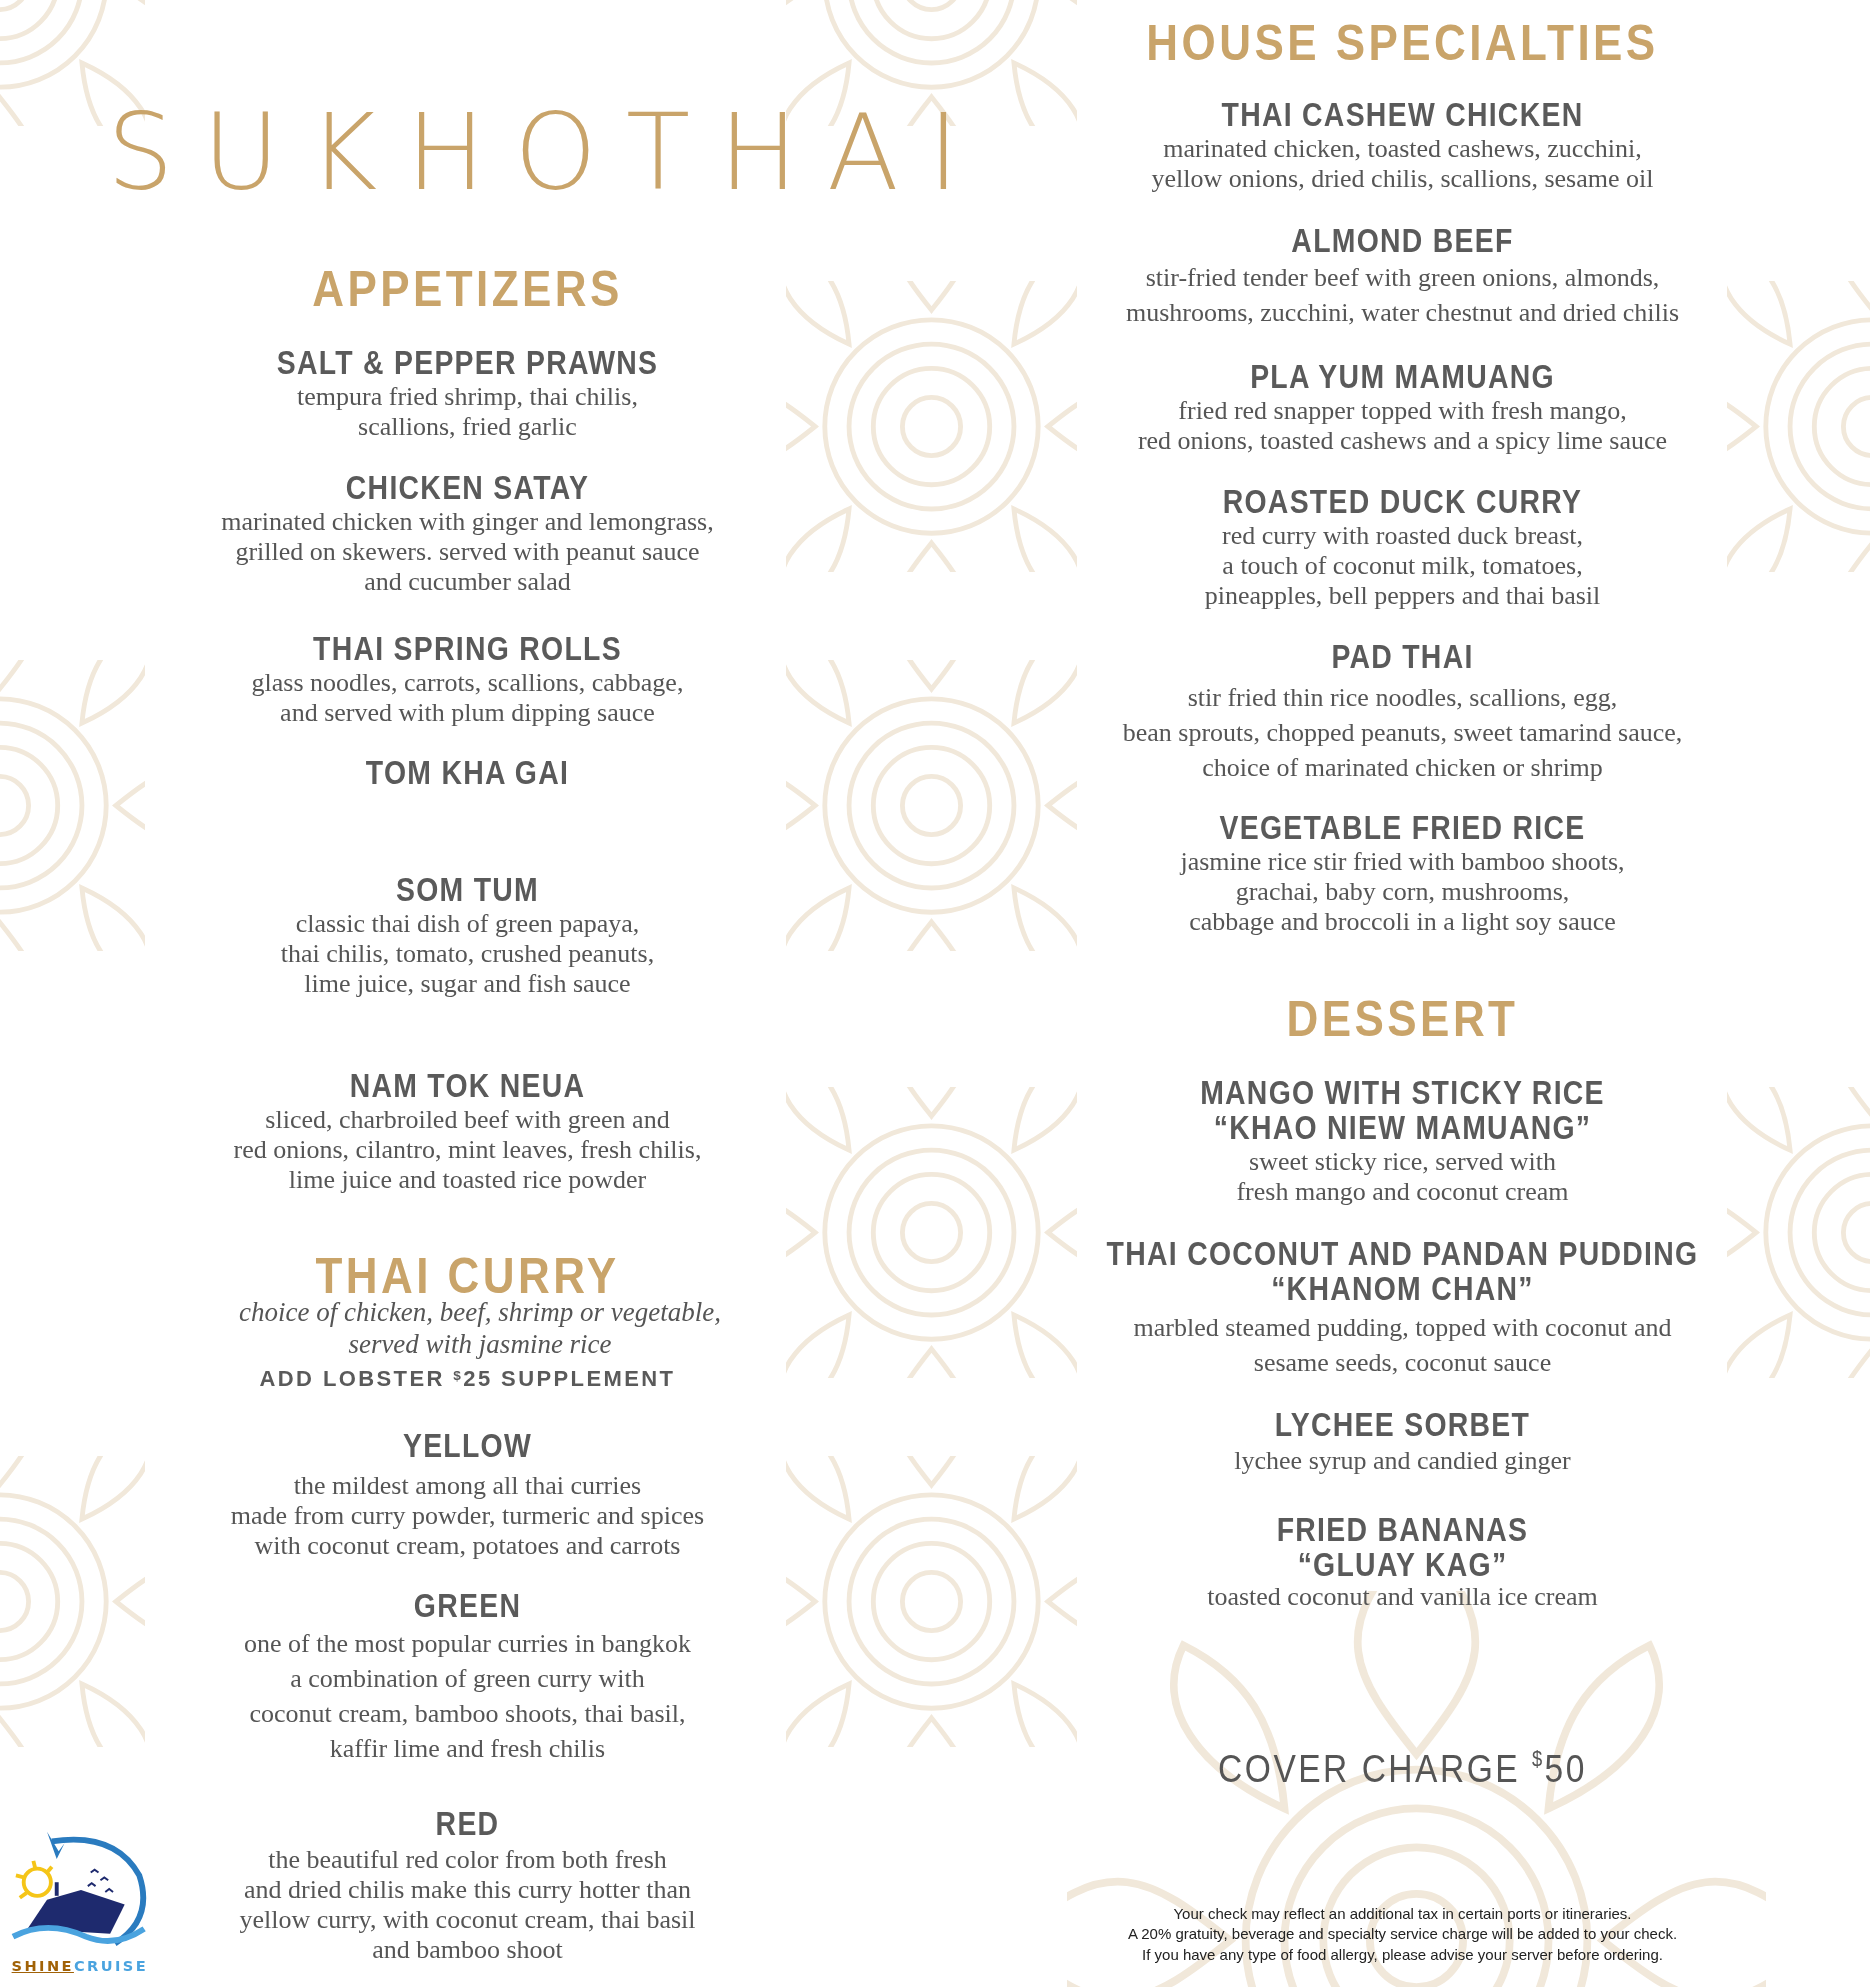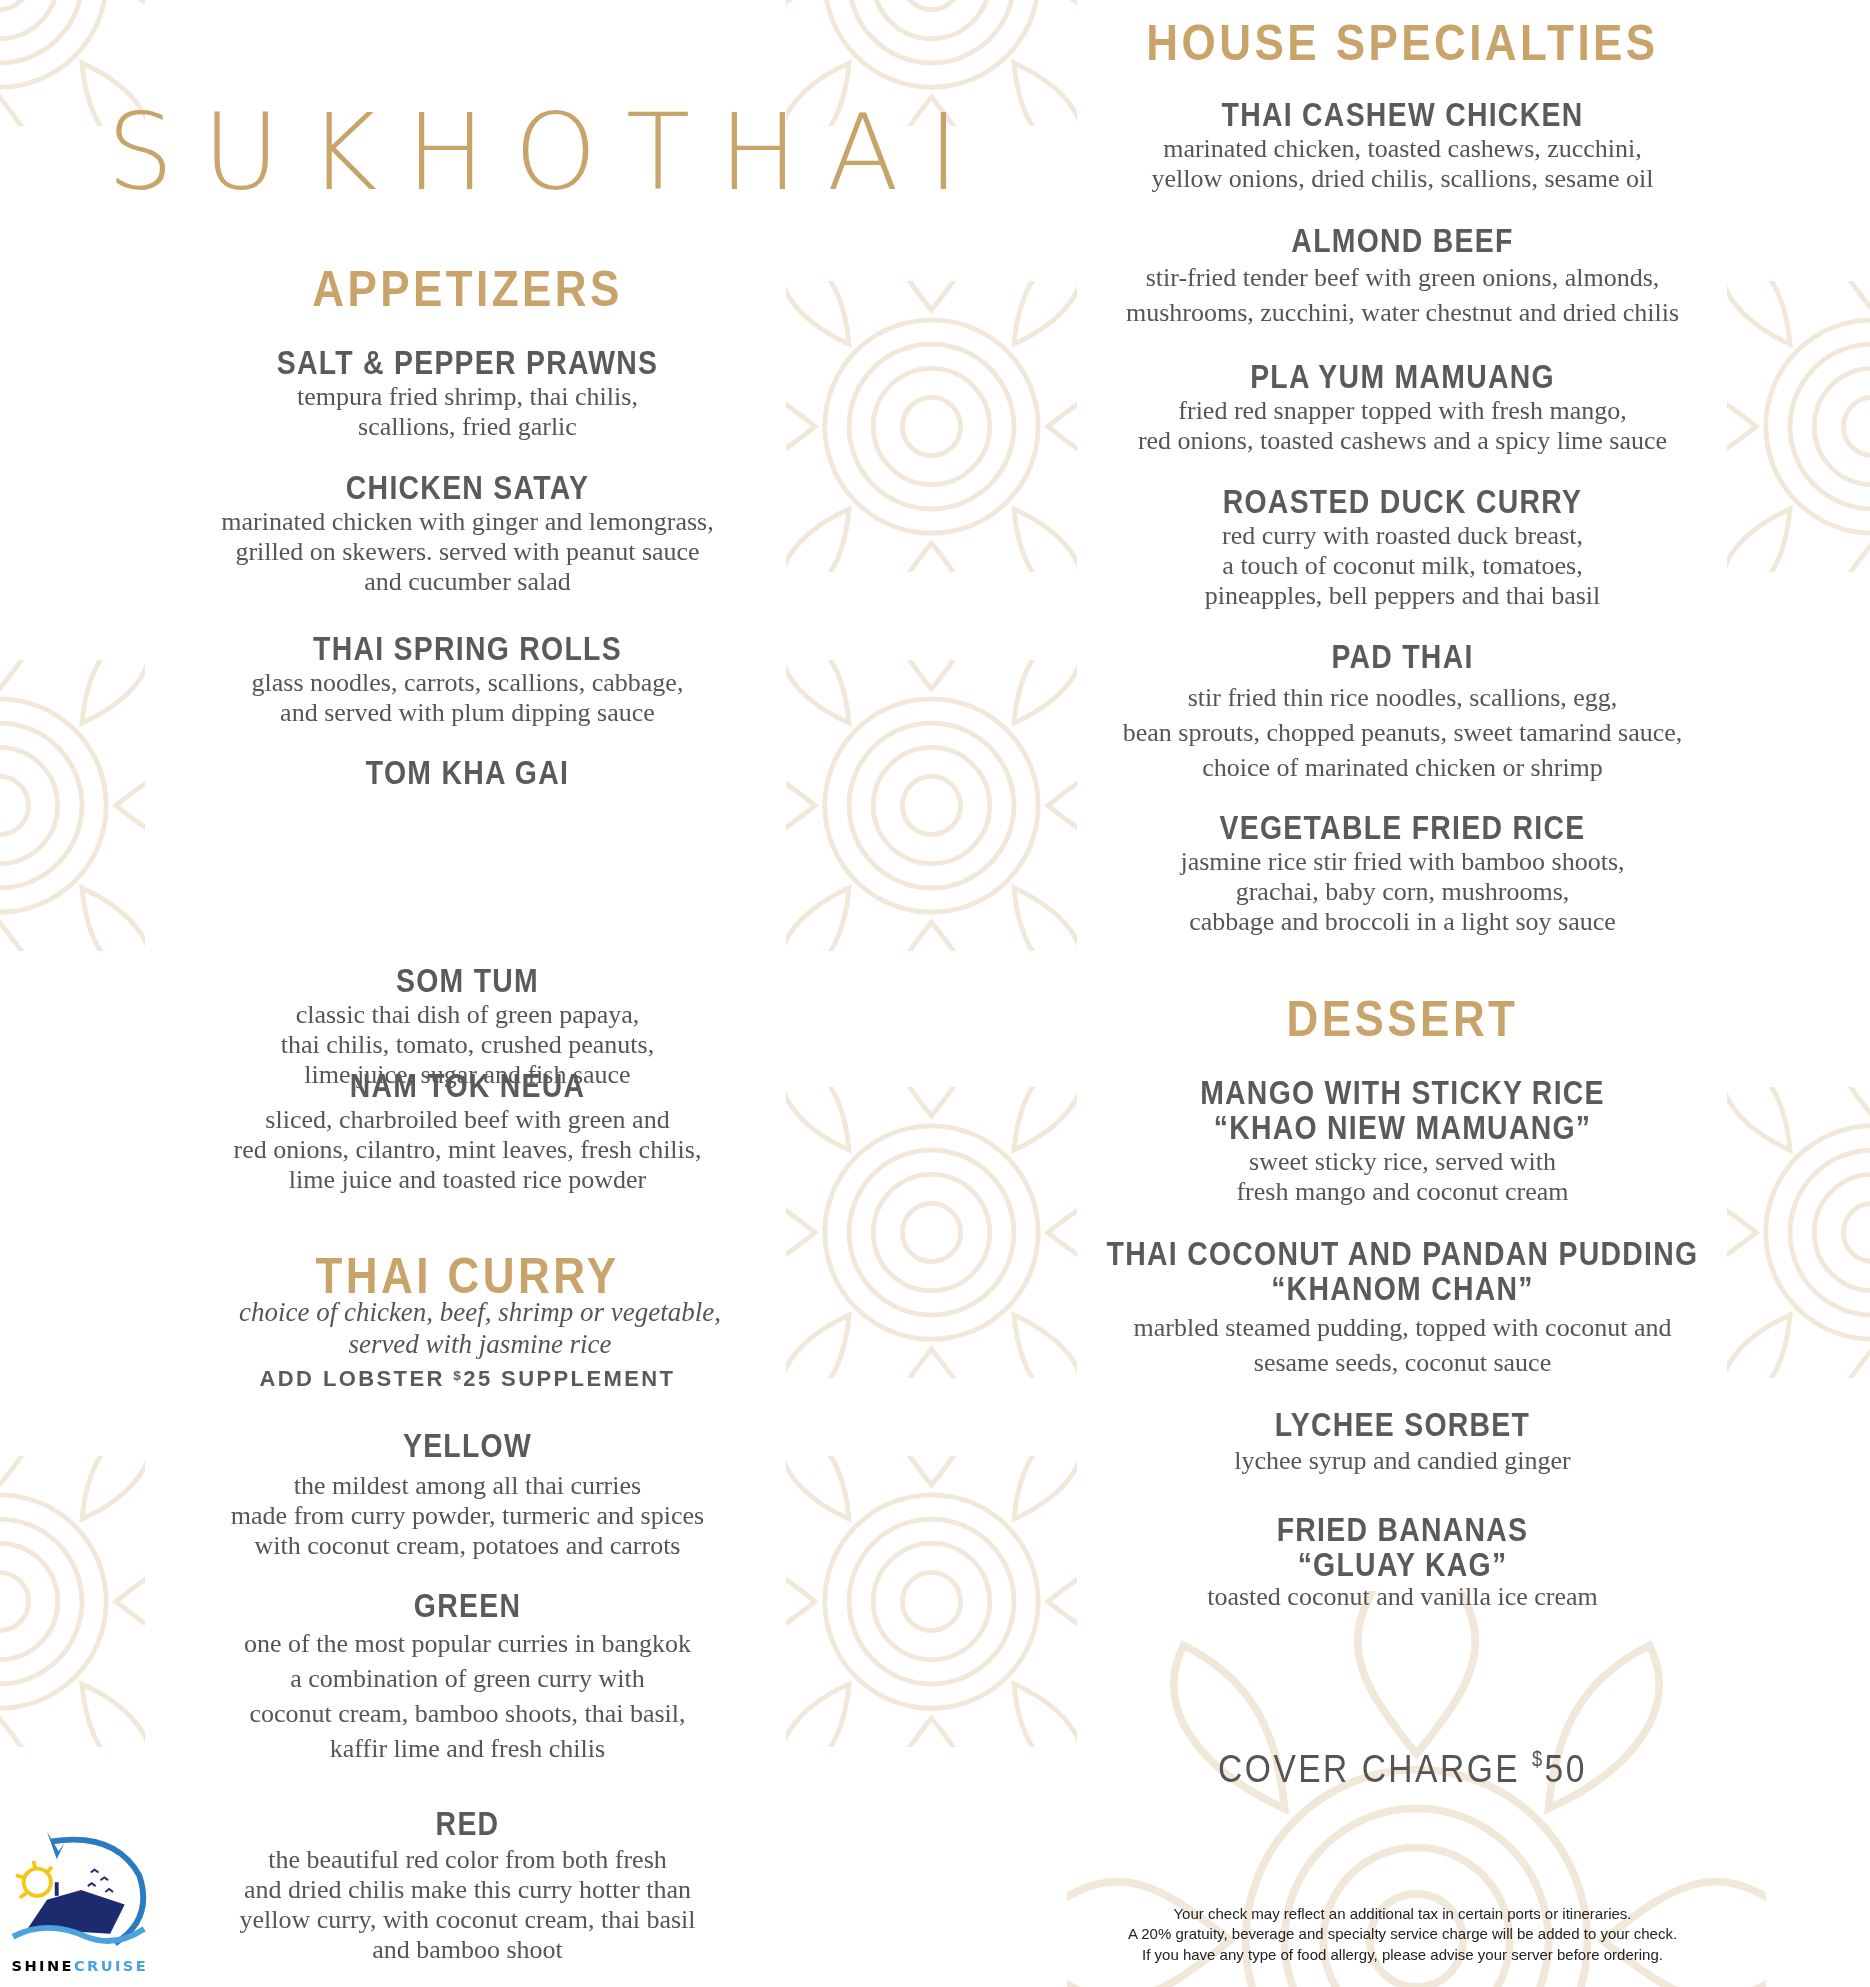--- a/index.html
+++ b/index.html
@@ -54,21 +54,21 @@
   .fine {
     position:absolute; left:0; width:100%; top:1904px; text-align:center;
     font-family:Liberation Sans, sans-serif; font-size:15px; line-height:20.4px;
     color:#222; white-space:pre-line;
   }
   .logo { position:absolute; left:7.8px; top:1822px; width:146px; height:155px; }
   .logo-text {
     position:absolute; left:11.6px; top:1957px; font-family:"DejaVu Sans", sans-serif;
     font-weight:700; font-size:14.6px; letter-spacing:2.4px;
   }
-  .logo-text .a { color:#000000; }
+  .logo-text .a { color:#a16207;text-decoration:underline; }
   .logo-text .b { color:#4aa3df; }
 </style>
 </head>
 <body>
 
 <svg width="0" height="0" style="position:absolute">
   <defs>
     <g id="orn" fill="none" stroke="#f1e8da" stroke-width="5">
       <circle cx="0" cy="0" r="60"></circle>
       <circle cx="0" cy="0" r="85"></circle>
@@ -160,21 +160,21 @@
 and cucumber salad</div>
   </div>
   <div class="item" style="top:631px">
     <div class="item-name">THAI SPRING ROLLS</div>
     <div class="item-desc">glass noodles, carrots, scallions, cabbage,
 and served with plum dipping sauce</div>
   </div>
   <div class="item" style="top:755px">
     <div class="item-name">TOM KHA GAI</div>
   </div>
-  <div class="item" style="top:963px">
+  <div class="item" style="top:872px">
     <div class="item-name">SOM TUM</div>
     <div class="item-desc">classic thai dish of green papaya,
 thai chilis, tomato, crushed peanuts,
 lime juice, sugar and fish sauce</div>
   </div>
   <div class="item" style="top:1068px">
     <div class="item-name">NAM TOK NEUA</div>
     <div class="item-desc">sliced, charbroiled beef with green and
 red onions, cilantro, mint leaves, fresh chilis,
 lime juice and toasted rice powder</div>

